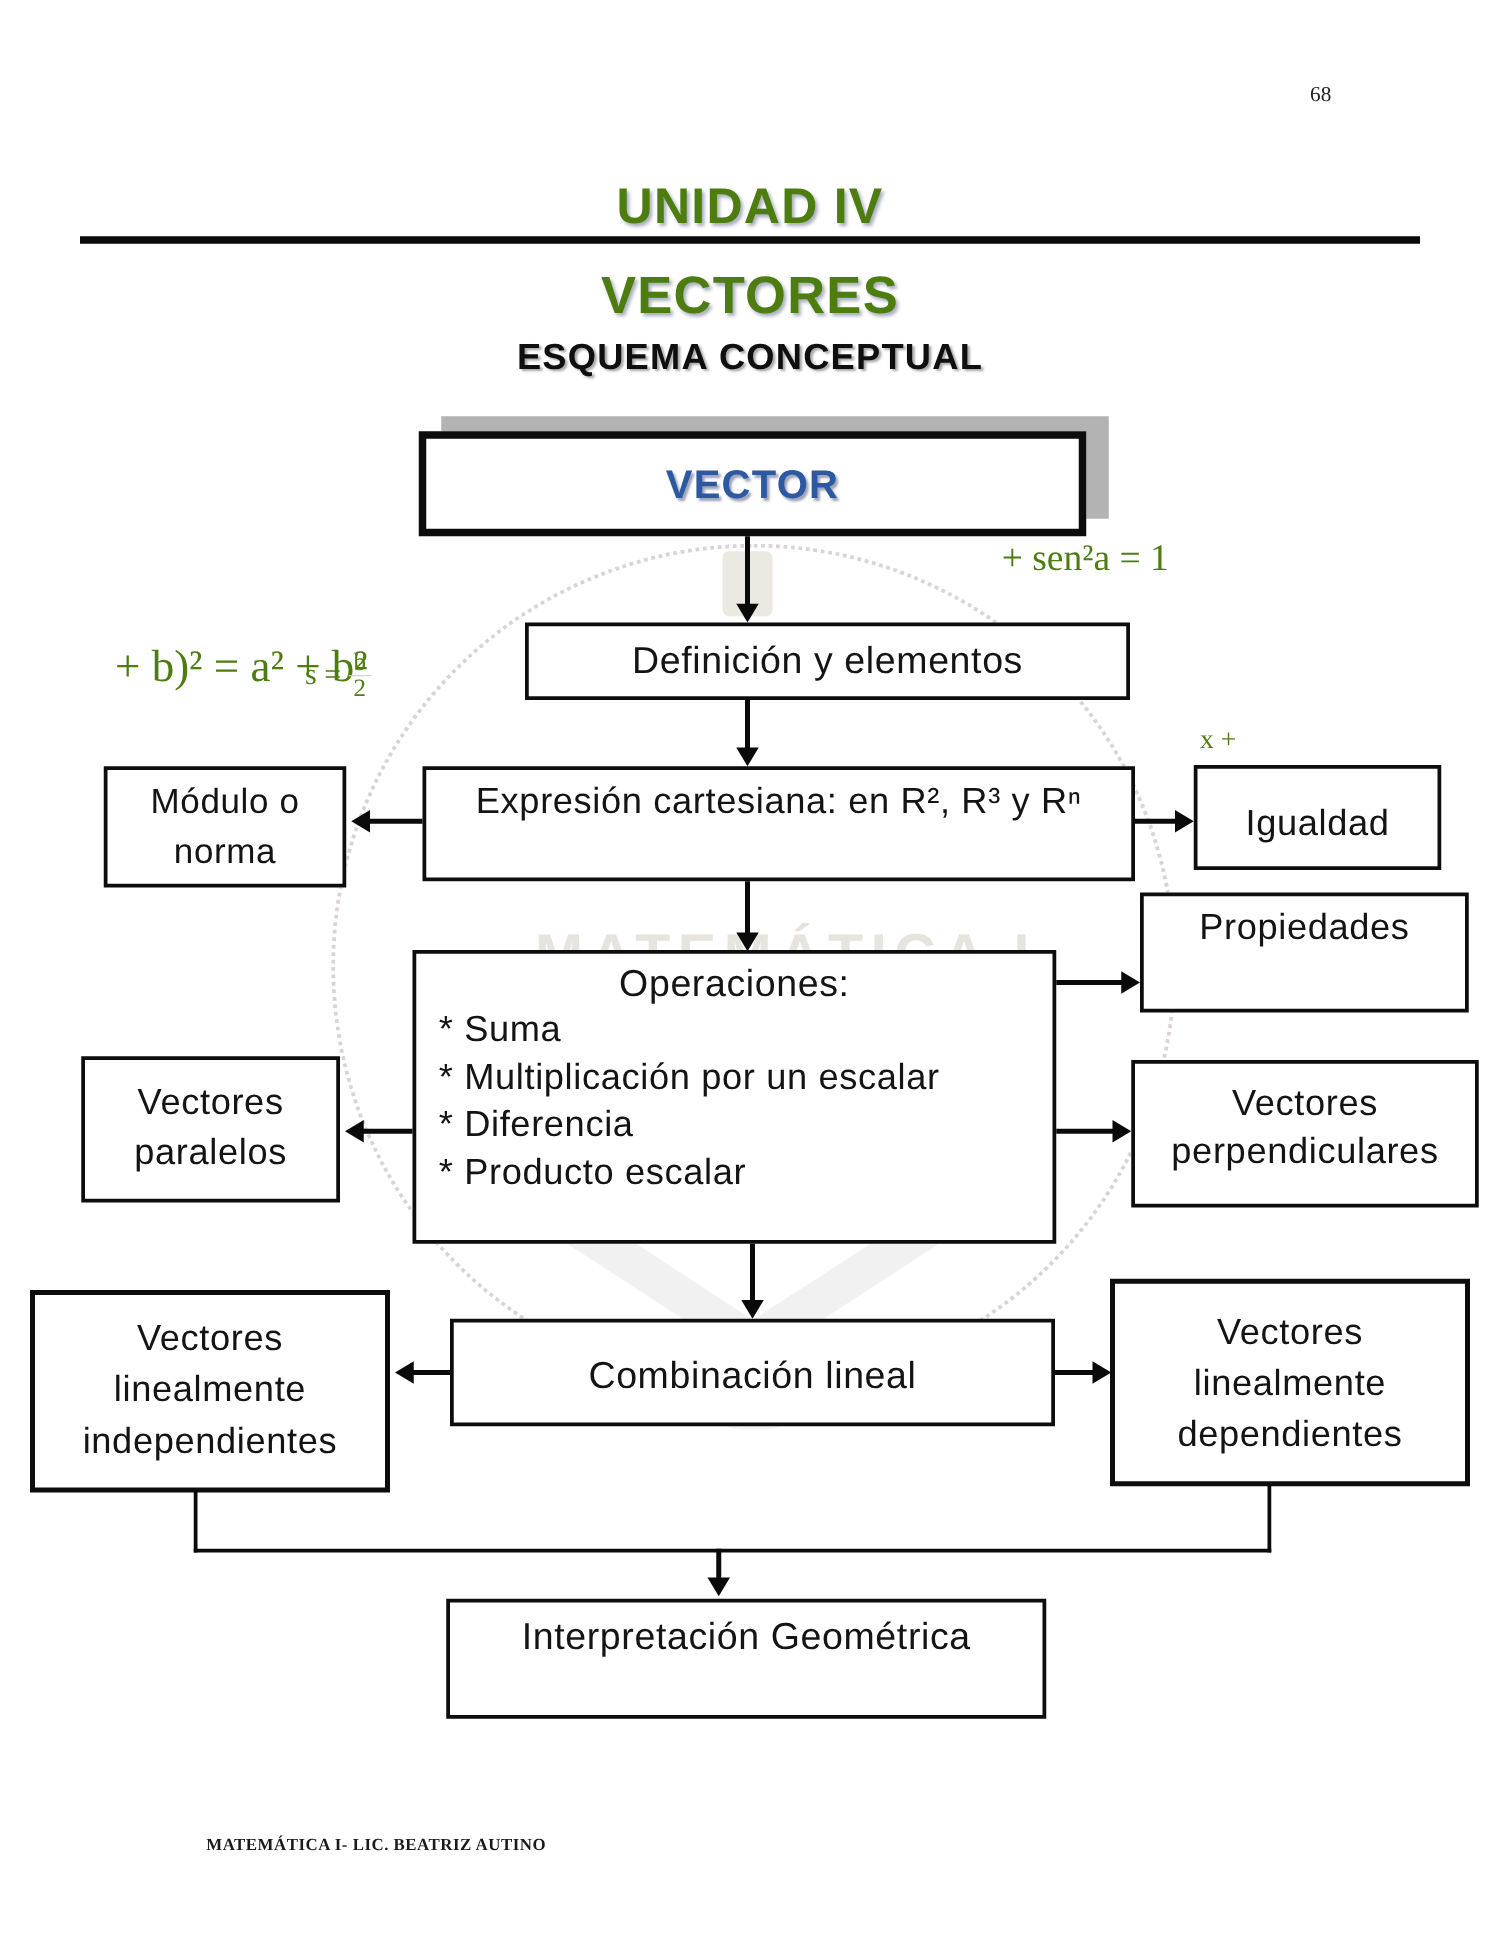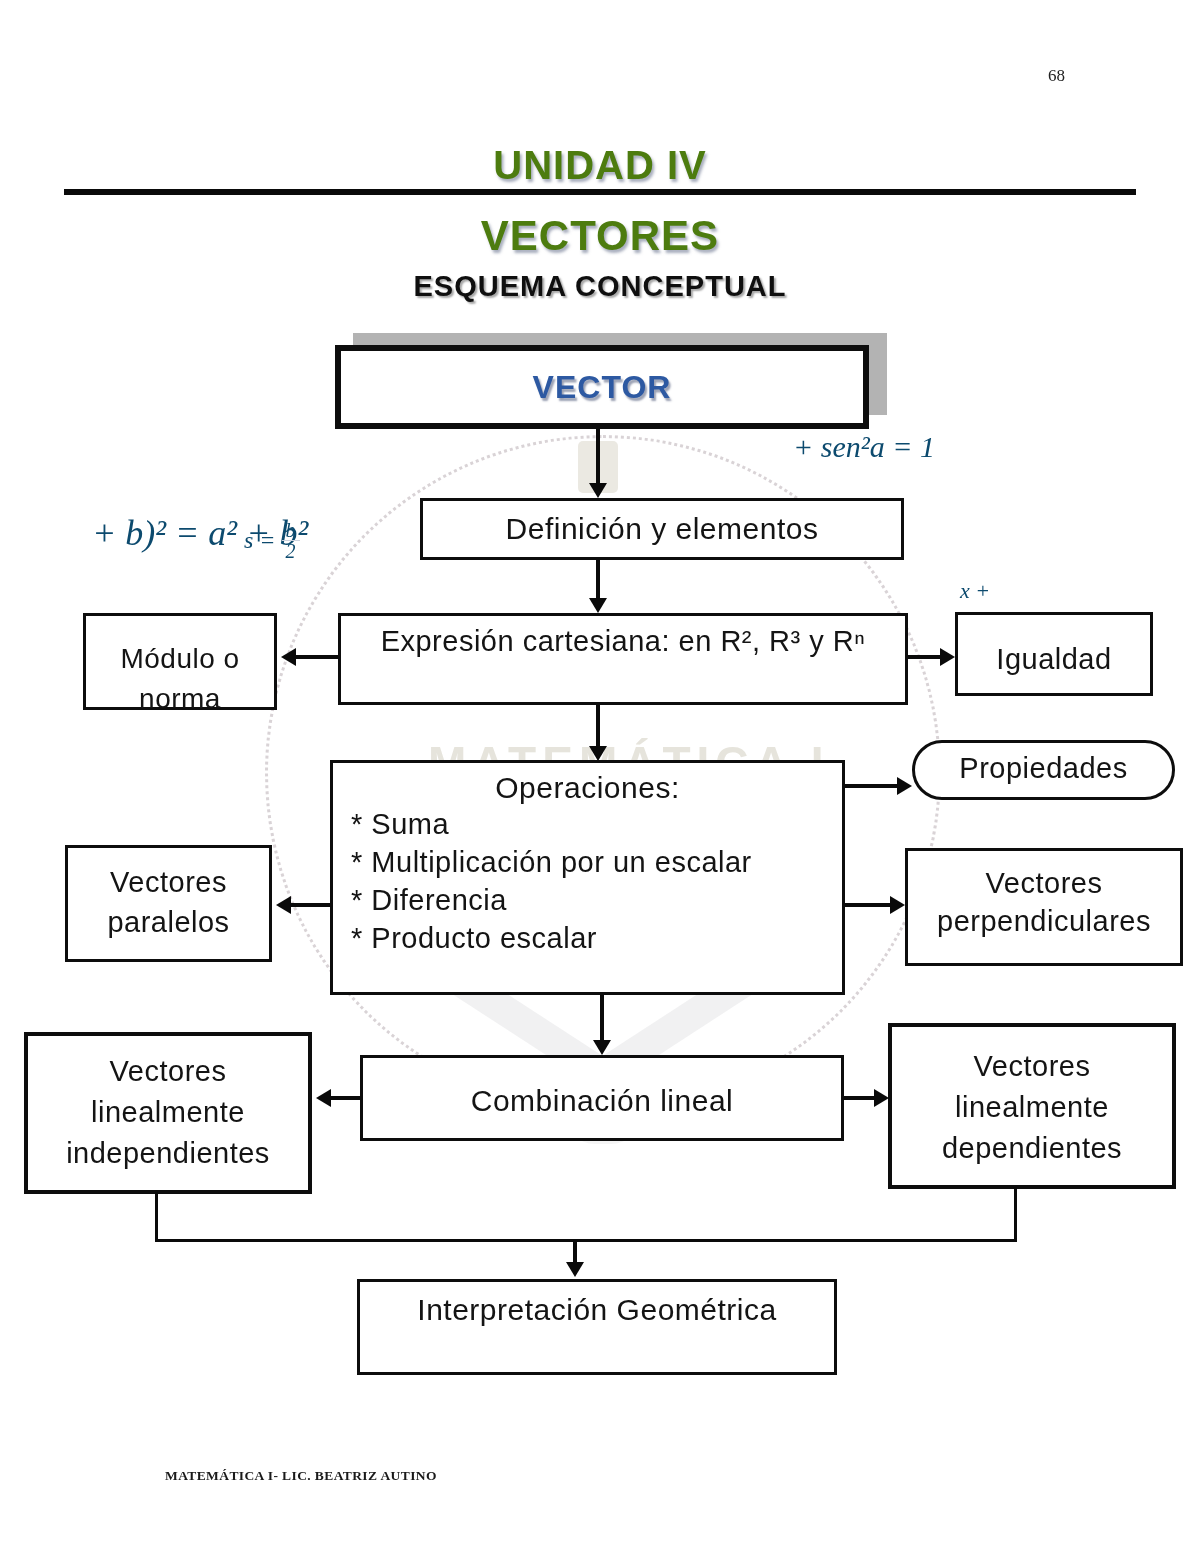--- a/index.html
+++ b/index.html
@@ -5,21 +5,21 @@
   html,body{margin:0;padding:0;background:#ffffff;}
   #page{position:relative;width:1200px;height:1553px;background:#ffffff;overflow:hidden;
         font-family:"Liberation Sans","DejaVu Sans",sans-serif;color:#141414;}
   
   .wm{position:absolute;z-index:0;}
   .wm-circle{left:265px;top:435px;width:670px;height:670px;border:3px dotted #d9d3d6;border-radius:50%;}
   .wm-crest{left:578px;top:441px;width:40px;height:52px;background:rgba(165,155,125,.22);border-radius:5px;}
   .wm-ribbon-l{left:428px;top:1012px;width:205px;height:30px;background:rgba(60,60,68,.07);transform:rotate(33deg);}
   .wm-ribbon-r{left:572px;top:1012px;width:205px;height:30px;background:rgba(60,60,68,.07);transform:rotate(-33deg);}
   .wm-shield{left:565px;top:1072px;width:76px;height:72px;background:rgba(60,60,68,.05);border-radius:0 0 30px 30px;}
-  .wm-f{font-family:"Liberation Serif","DejaVu Serif",serif;font-style:italic;color:#0c4a6e;}
+  .wm-f{font-family:"Liberation Serif","DejaVu Serif",serif;color:#4d7c0f;}
   .wm-f1{left:92px;top:512px;font-size:36px;}
   .wm-f2{left:244px;top:520px;font-size:24px;display:flex;align-items:center;gap:6px;}
   .wm-f2 .stack{display:inline-flex;flex-direction:column;align-items:center;font-size:20px;line-height:20px;}
   .wm-f2 .den{border-top:1px solid #ccd2de;padding:0 4px;}
   .wm-f3{left:745px;top:430px;width:190px;font-size:30px;text-align:right;}
   .wm-f4{left:960px;top:578px;font-size:22px;}
   .wm-seal-text{left:428px;top:736px;font-size:46px;font-weight:bold;letter-spacing:6px;color:#e6e4dc;}
   
   .pagenum{position:absolute;left:1004px;top:66px;font-family:"Liberation Serif","DejaVu Serif",serif;
            font-size:17px;color:#222;z-index:3;margin-left:44px;}
@@ -32,28 +32,28 @@
   .rule{position:absolute;left:64px;top:189px;width:1072px;height:6px;background:#0a0a0a;z-index:2;}
   
   .box{position:absolute;background:#ffffff;border:3px solid #0d0d0d;box-sizing:border-box;z-index:2;
        text-align:center;letter-spacing:.5px;}
   .box .ln{display:block;}
   .vector-shadow{position:absolute;left:353px;top:333px;width:534px;height:82px;background:#b3b3b3;z-index:1;}
   .vector-box{left:335px;top:345px;width:534px;height:84px;border-width:6px;}
   .vector-box .t{line-height:72px;font-size:32px;font-weight:bold;color:#2d59a2;
                  text-shadow:2px 3px 2px rgba(90,100,130,.6);letter-spacing:1px;}
   .def-box{left:380px;top:498px;width:484px;height:62px;font-size:30px;line-height:56px;margin-left:40px;}
-  .mod-box{left:83px;top:613px;width:194px;height:97px;font-size:28px;line-height:40px;padding-top:23px;}
+  .mod-box{left:83px;top:613px;width:194px;height:97px;font-size:28px;line-height:40px;padding-top:5px;}
   .expr-box{left:338px;top:613px;width:570px;height:92px;font-size:29px;padding-top:9px;}
   .igu-box{left:955px;top:612px;width:198px;height:84px;font-size:29px;padding-top:28px;}
   .oper-box{left:330px;top:760px;width:515px;height:235px;font-size:29px;}
   .oper-title{display:block;text-align:center;font-size:30px;margin-top:8px;}
   .oper-item{display:block;text-align:left;padding-left:18px;line-height:38px;}
   .oper-items{margin-top:20px;}
-  .prop-box{left:912px;top:740px;width:263px;height:60px;font-size:29px;padding-top:9px;border-radius:32px;}
+  .prop-box{left:912px;top:714px;width:263px;height:96px;font-size:29px;padding-top:9px;}
   .perp-box{left:905px;top:848px;width:278px;height:118px;font-size:29px;line-height:38px;padding-top:13px;}
   .para-box{left:65px;top:845px;width:207px;height:117px;font-size:29px;line-height:40px;padding-top:14px;}
   .comb-box{left:360px;top:1055px;width:484px;height:86px;font-size:30px;padding-top:26px;}
   .indep-box{left:24px;top:1032px;width:288px;height:162px;border-width:4px;font-size:29px;line-height:41px;padding-top:15px;}
   .dep-box{left:888px;top:1023px;width:288px;height:166px;border-width:4px;font-size:29px;line-height:41px;padding-top:19px;}
   .interp-box{left:357px;top:1279px;width:480px;height:96px;font-size:30px;padding-top:11px;}
   
   .ln-el{position:absolute;background:#0a0a0a;z-index:2;}
   .tri{position:absolute;width:0;height:0;z-index:2;}
   .tri-down{border-left:9px solid transparent;border-right:9px solid transparent;border-top:15px solid #0a0a0a;}

